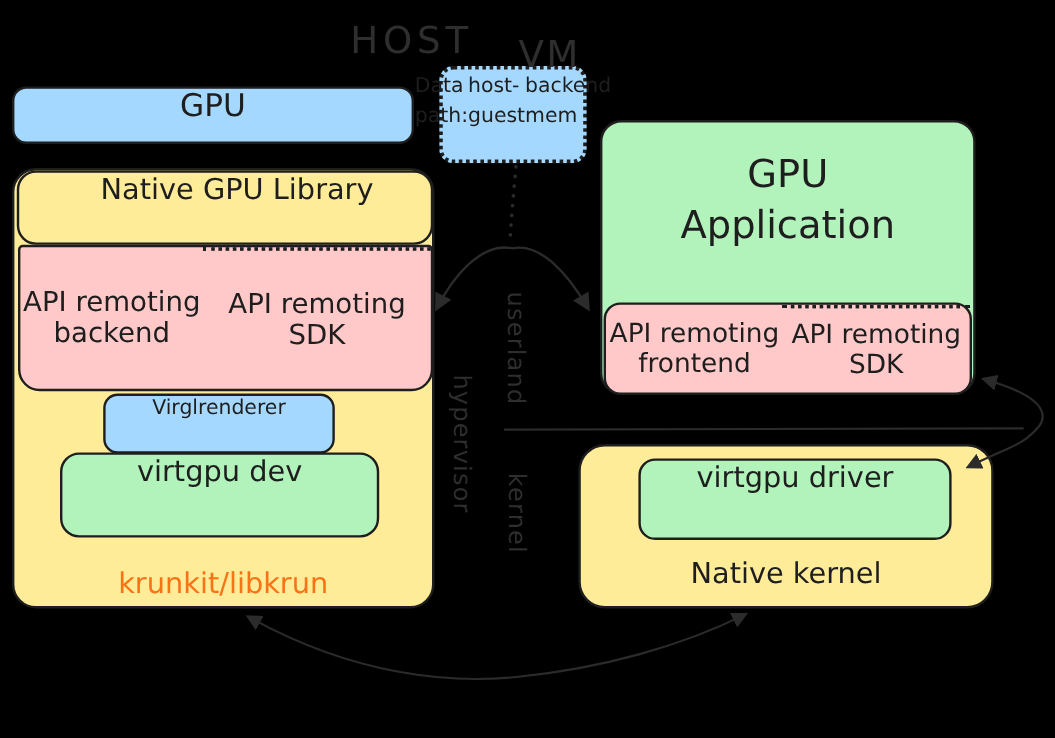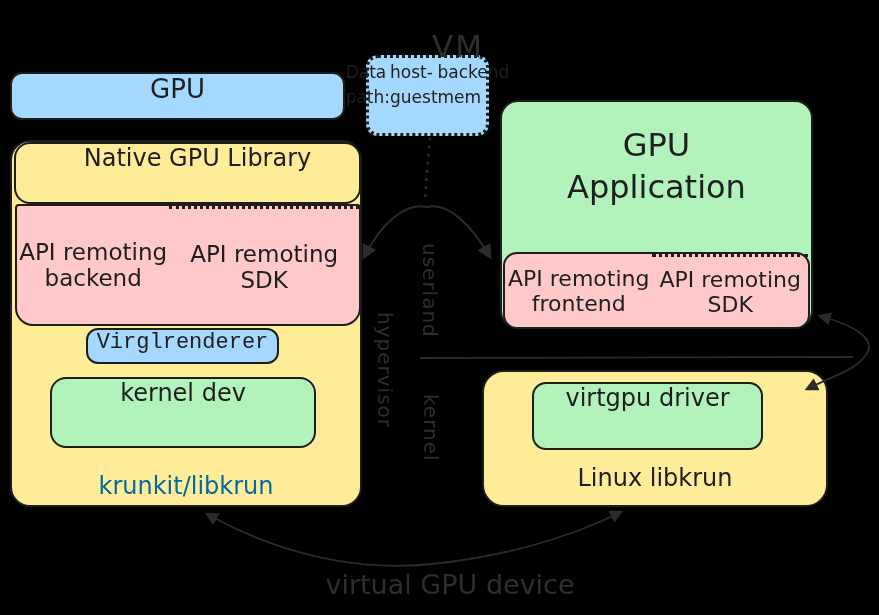--- a/index.html
+++ b/index.html
@@ -21,36 +21,36 @@
   .green  { background:#b2f2bb; }
 
   .gpu-bar        { left:10px;  top:72px;  width:335px; height:48px;  border-radius:12px; font-size:26px; }
   .host-container { left:10px;  top:140px; width:352px; height:367px; border-radius:20px; }
   .native-lib     { left:14px;  top:142px; width:347px; height:62px;  border-radius:16px; font-size:24px; }
   .host-pink      { left:15px;  top:204px; width:346px; height:122px; border-radius:4px 4px 18px 18px;
                     align-items:stretch; padding:0; }
   .host-pink .row-a { flex:53 0 0; display:flex; align-items:center; justify-content:center; font-size:23px; }
   .host-pink .row-b { flex:66 0 0; display:flex; align-items:center; justify-content:center; font-size:23px;
                       border-top:3px dotted #1e1e1e; }
-  .virgl          { left:86px;  top:328px; width:193px; height:36px;  border-radius:12px; font-size:22px;font-family:Liberation Mono, monospace; }
+  .virgl          { left:86px;  top:328px; width:193px; height:50px;  border-radius:12px; font-size:17px; }
   .virtgpu-dev    { left:50px;  top:377px; width:266px; height:71px;  border-radius:16px; font-size:24px; }
   .container-label{ position:absolute; left:10px; top:472px; width:352px; text-align:center;
-                    font-size:24px; color:#0369a1; }
+                    font-size:24px; color:#f97316; }
   .note-box       { left:366px; top:55px;  width:123px; height:81px;  border-radius:12px;
                     border:3px dotted #1e1e1e; flex-direction:row; align-items:flex-start;
                     justify-content:center; padding:2px 8px; font-size:17px; line-height:25px; text-align:left; }
   .vm-app         { left:500px; top:100px; width:313px; height:229px; border-radius:18px;
                     flex-direction:column; justify-content:flex-start; padding-top:22px; font-size:32px; line-height:42px; }
   .vm-pink        { left:503px; top:252px; width:307px; height:77px;  border-radius:14px;
                     align-items:stretch; padding:0; }
   .vm-pink .row-a { flex:36 0 0; display:flex; align-items:center; justify-content:center; font-size:22px; }
   .vm-pink .row-b { flex:38 0 0; display:flex; align-items:center; justify-content:center; font-size:22px;
                     border-top:3px dotted #1e1e1e; }
   .vm-kernel-box  { left:482px; top:370px; width:346px; height:137px; border-radius:22px; }
-  .virtgpu-driver { left:532px; top:382px; width:231px; height:68px;  border-radius:14px; font-size:24px; }
+  .virtgpu-driver { left:532px; top:382px; width:261px; height:68px;  border-radius:14px; font-size:24px; }
   .kernel-label   { position:absolute; left:482px; top:464px; width:346px; text-align:center;
                     font-size:24px; color:#1e1e1e; }
 
   .outside-label  { position:absolute; color:#2e2e2e; }
   .lbl-host  { left:290px; top:16px;  width:106px; font-size:31px; letter-spacing:4px; text-align:center; }
   .lbl-vm    { left:425px; top:28px;  width:66px;  font-size:31px; letter-spacing:2px; text-align:center; }
   .lbl-bottom{ left:308px; top:569px; width:284px; font-size:27px; text-align:center; }
 
   .vlabel {
     position:absolute; writing-mode:vertical-rl; text-orientation:sideways;
@@ -86,21 +86,21 @@
     <div class="row-b">
       <span>API remoting SDK</span>
     </div>
   </div>
 
   <div class="box blue virgl">
     <span>Virglrenderer</span>
   </div>
 
   <div class="box green virtgpu-dev">
-    <span>kernel dev</span>
+    <span>virtgpu dev</span>
   </div>
 
   <div class="container-label">krunkit/libkrun</div>
 
   <div class="box blue note-box">
     <span>Data path:</span>
     <span>host-guest</span>
     <span>backend mem</span>
   </div>
 
@@ -117,29 +117,29 @@
       <span>API remoting SDK</span>
     </div>
   </div>
 
   <div class="box yellow vm-kernel-box"></div>
 
   <div class="box green virtgpu-driver">
     <span>virtgpu driver</span>
   </div>
 
-  <div class="kernel-label">Linux libkrun</div>
+  <div class="kernel-label">Native kernel</div>
 
+  <div class="outside-label lbl-host">HOST</div>
   <div class="outside-label lbl-vm">VM</div>
 
   <div class="vlabel vl-userland">userland</div>
   <div class="vlabel vl-hypervisor">hypervisor</div>
   <div class="vlabel vl-kernel">kernel</div>
 
-  <div class="outside-label lbl-bottom">virtual GPU device</div>
 
   <svg class="overlay" width="879" height="615" viewBox="0 0 879 615">
     <defs>
       <marker id="arrow" viewBox="0 0 10 10" refX="8" refY="5" markerWidth="7.5" markerHeight="7.5" orient="auto-start-reverse">
         <path d="M0,0 L10,5 L0,10 z" fill="#2b2b2b"></path>
       </marker>
     </defs>
 
     <path class="stroke" d="M430,139 C428,160 426,182 425,203" stroke-width="3" stroke-linecap="round" stroke-dasharray="0.1 8"></path>
 

